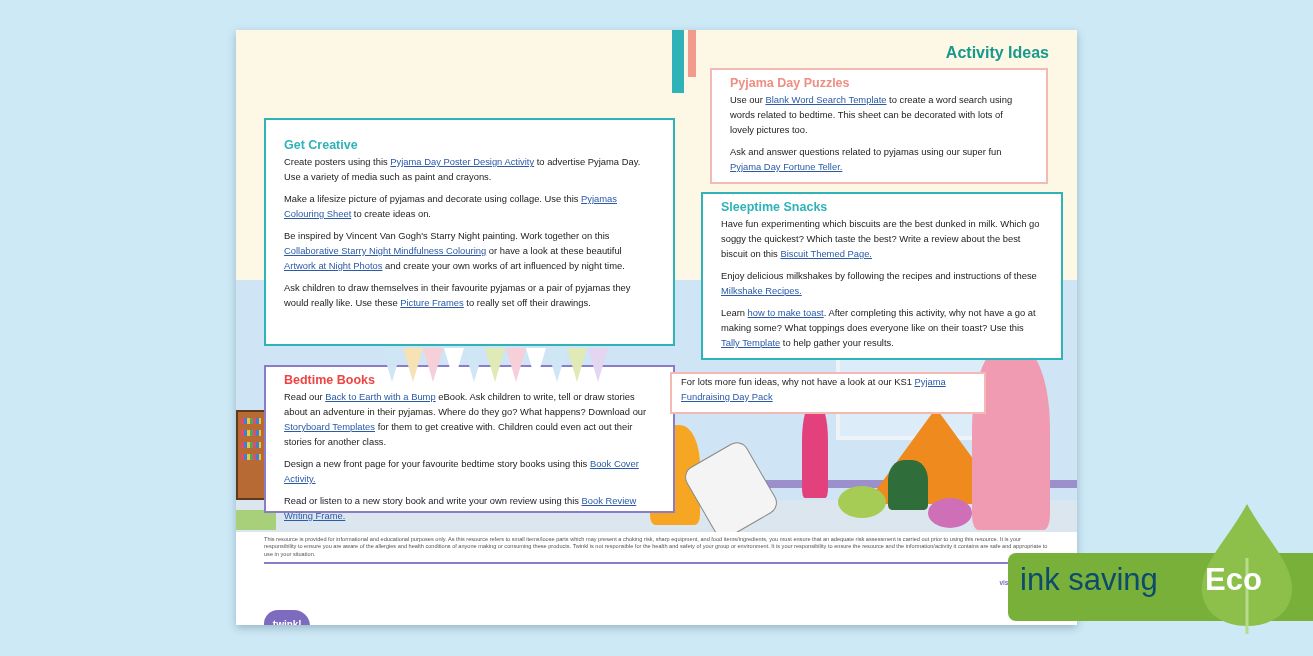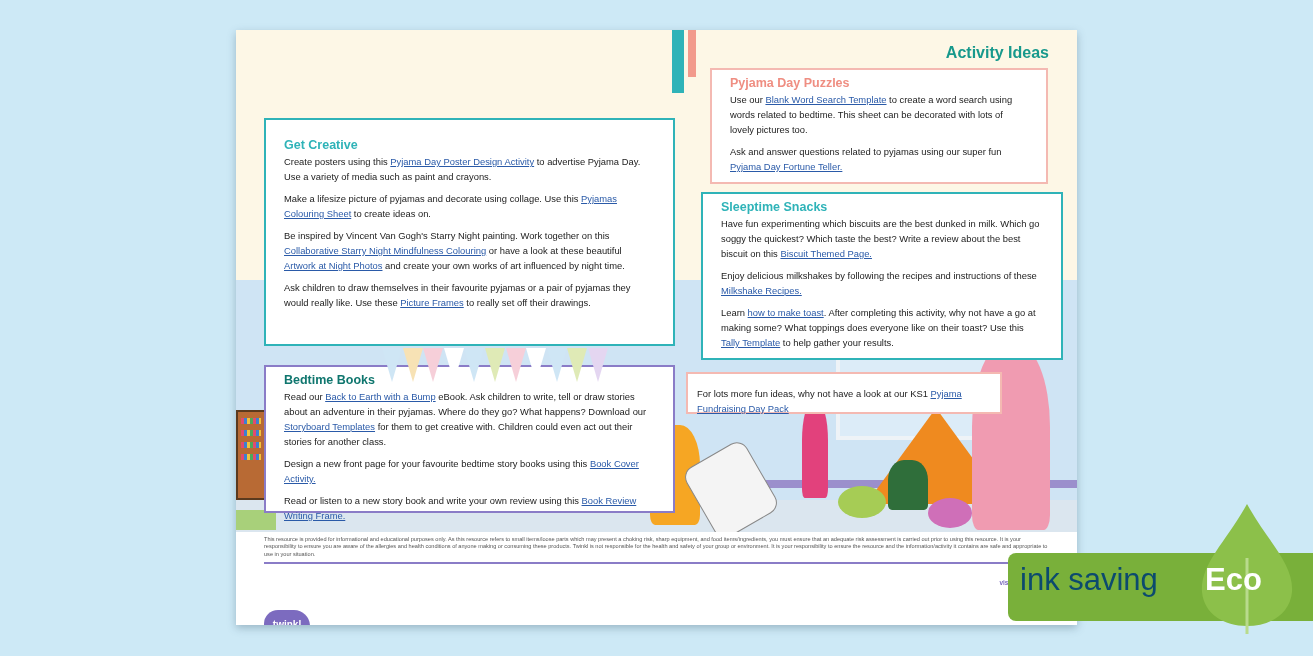--- a/index.html
+++ b/index.html
@@ -30,26 +30,26 @@
 
   .box { position: absolute; background: #fff; padding: 6px 18px; font-size: 9.4px; line-height: 15px; color: #222; }
   .box h2 { font-size: 12.5px; font-weight: bold; line-height: 15px; margin-bottom: 1px; }
   .box p { margin-bottom: 7px; }
   .box p:last-child { margin-bottom: 0; }
   .box a { color: #2a5aa8; text-decoration: underline; }
 
   .box-creative { left: 28px; top: 88px; width: 411px; height: 228px; border: 2px solid #2fb3b8; }
   .box-creative h2 { color: #2fb3b8; margin-top: 12px; }
   .box-books { left: 28px; top: 335px; width: 411px; height: 148px; border: 2px solid #8a7cc7; }
-  .box-books h2 { color: #0f766e; }
+  .box-books h2 { color: #ef4444; }
   .box-puzzles { left: 474px; top: 38px; width: 338px; height: 116px; border: 2px solid #f4b9b2; }
   .box-puzzles h2 { color: #ef8e82; }
   .box-snacks { left: 450px; top: 162px; width: 362px; height: 168px; border: 2px solid #2fb3b8; margin-left: 15px; }
   .box-snacks h2 { color: #2fb3b8; }
-  .box-more { left: 450px; top: 342px; width: 316px; height: 42px; border: 2px solid #f4b9b2; padding: 12px 9px; }
+  .box-more { left: 434px; top: 342px; width: 316px; height: 42px; border: 2px solid #f4b9b2; padding: 0 9px; }
 
   .bunting { position: absolute; left: 146px; top: 318px; width: 226px; height: 38px; display: flex; }
   .bunting span { width: 20px; height: 0; border-left: 10px solid transparent; border-right: 10px solid transparent; border-top: 34px solid; margin-right: 0.6px; }
 
   
   .char { position: absolute; border-radius: 40% 40% 10% 10%; }
 
   .footer { position: absolute; left: 0; top: 502px; width: 841px; height: 93px; background: #fff; }
   .disclaimer { position: absolute; left: 28px; top: 4px; width: 790px; font-size: 5.6px; line-height: 7.4px; color: #555; }
   .footer-rule { position: absolute; left: 28px; top: 30px; width: 790px; height: 2px; background: #8a7cc7; }

